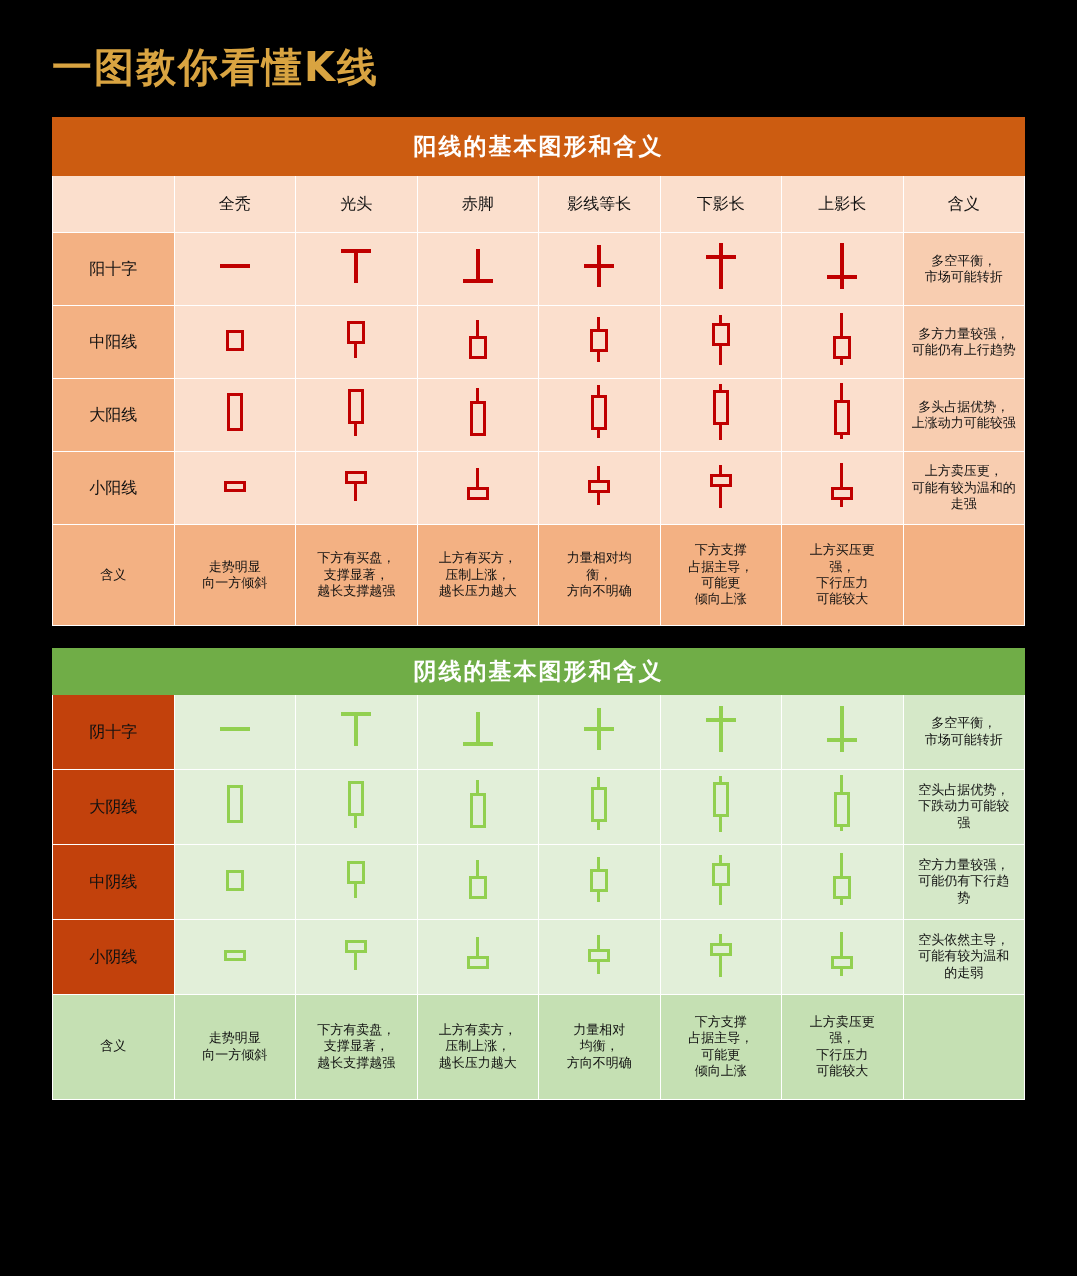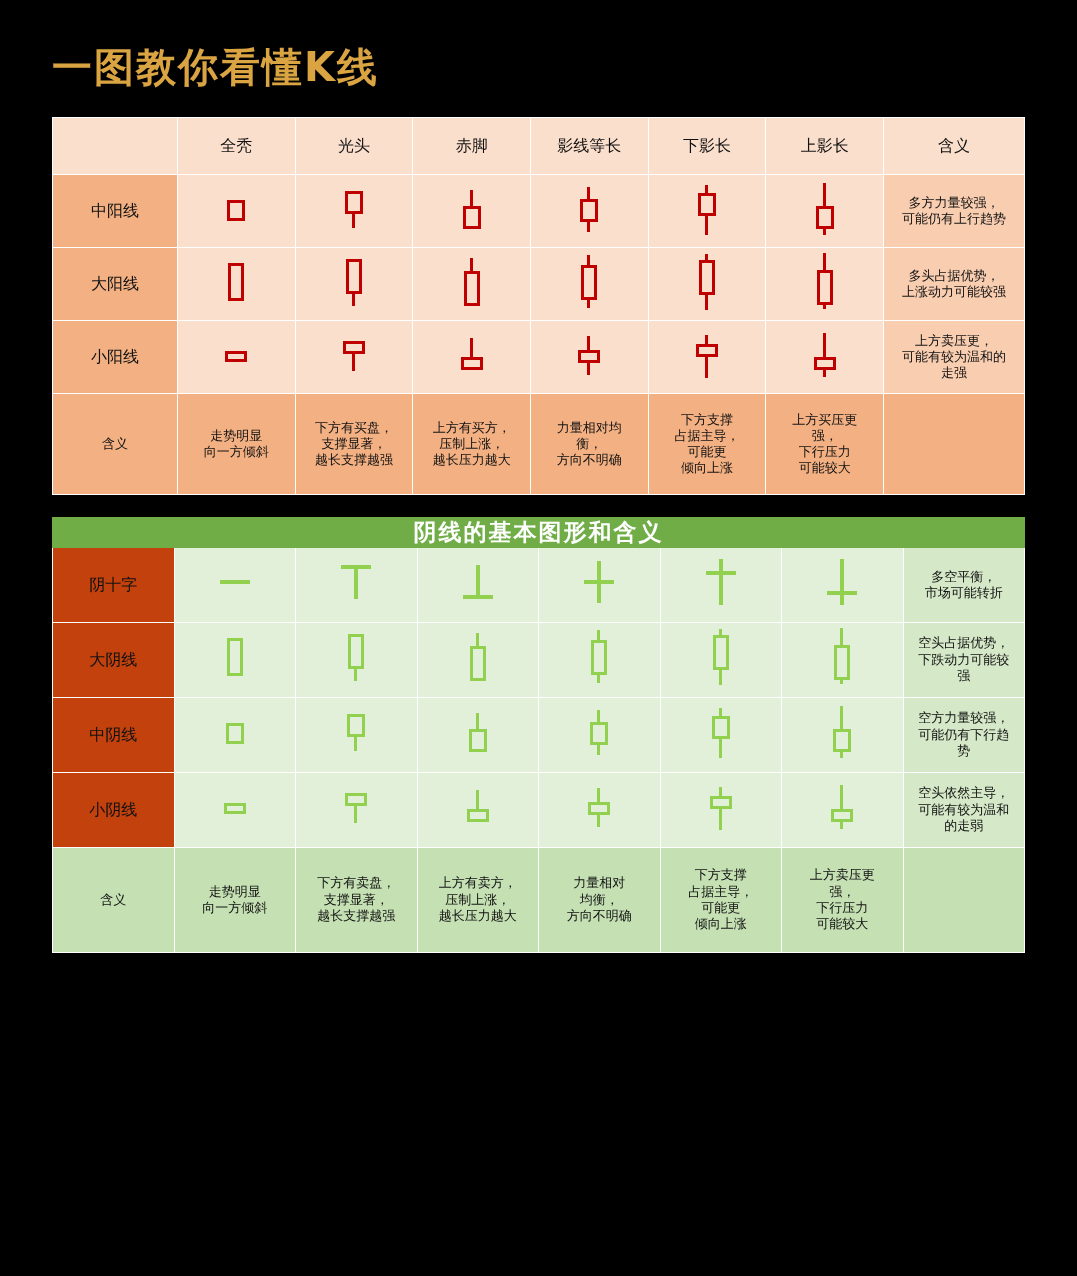--- a/index.html
+++ b/index.html
@@ -52,21 +52,21 @@
   .yang .meaning{background:#f8cdb0;font-size:13px;width:134px;}
   .yang .footrow td{background:#f3b183;font-size:13px;height:96px;}
   .yang .footrow td.blank{background:#f3b183;}
   
   .yin .banner{
     background:#70ad47;
     color:#fff;
     font-size:23px;
     font-weight:bold;
     letter-spacing:2px;
-    padding:0 0;
+    padding:8px 0;
     border:1px solid #70ad47;
   }
   .yin .hdr td{background:#e2efd9;font-size:16px;height:56px;}
   .yin .rowlabel{background:#c2410c;font-size:16px;width:118px;}
   .yin .cell{background:#e2efd9;height:70px;}
   .yin .meaning{background:#d5e8c8;font-size:13px;width:128px;}
   .yin .footrow td{background:#c5e0b3;font-size:13px;height:100px;}
 
   .candle{display:inline-block;position:relative;width:34px;height:62px;}
   .candle i{position:absolute;display:block;background:currentColor;}
@@ -76,31 +76,45 @@
   .multi{white-space:pre-line;}
 </style>
 </head>
 <body>
 
 <div id="page-title">一图教你看懂K线</div>
 
 <div class="table-block yang">
   <table class="tbl">
     <tbody>
+        <tr>
+      <td class="banner" colspan="8">阳线的基本图形和含义</td>
+    </tr>
     <tr class="hdr">
       <td class="rowlabel"></td>
       <td>全秃</td>
       <td>光头</td>
       <td>赤脚</td>
       <td>影线等长</td>
       <td>下影长</td>
       <td>上影长</td>
       <td class="meaning">含义</td>
     </tr>
 
+    <tr>
+      <td class="rowlabel">阳十字</td>
+      <td class="cell"><span class="candle"><i style="left:2px;top:29px;width:30px;height:4px;"></i></span></td>
+      <td class="cell"><span class="candle"><i style="left:2px;top:14px;width:30px;height:4px;"></i><i style="left:15px;top:14px;width:4px;height:34px;"></i></span></td>
+      <td class="cell"><span class="candle"><i style="left:2px;top:44px;width:30px;height:4px;"></i><i style="left:15px;top:14px;width:4px;height:34px;"></i></span></td>
+      <td class="cell"><span class="candle"><i style="left:2px;top:29px;width:30px;height:4px;"></i><i style="left:15px;top:10px;width:4px;height:42px;"></i></span></td>
+      <td class="cell"><span class="candle"><i style="left:2px;top:20px;width:30px;height:4px;"></i><i style="left:15px;top:8px;width:4px;height:46px;"></i></span></td>
+      <td class="cell"><span class="candle"><i style="left:2px;top:40px;width:30px;height:4px;"></i><i style="left:15px;top:8px;width:4px;height:46px;"></i></span></td>
+      <td class="meaning multi">多空平衡，
+市场可能转折</td>
+    </tr>
 
     <tr>
       <td class="rowlabel">中阳线</td>
       <td class="cell"><span class="candle"><i style="left:8px;top:22px;width:18px;height:3px;"></i><i style="left:8px;top:40px;width:18px;height:3px;"></i><i style="left:8px;top:22px;width:3px;height:21px;"></i><i style="left:23px;top:22px;width:3px;height:21px;"></i></span></td>
       <td class="cell"><span class="candle"><i style="left:8px;top:13px;width:18px;height:3px;"></i><i style="left:8px;top:33px;width:18px;height:3px;"></i><i style="left:8px;top:13px;width:3px;height:23px;"></i><i style="left:23px;top:13px;width:3px;height:23px;"></i><i style="left:15px;top:33px;width:3px;height:17px;"></i></span></td>
       <td class="cell"><span class="candle"><i style="left:8px;top:28px;width:18px;height:3px;"></i><i style="left:8px;top:48px;width:18px;height:3px;"></i><i style="left:8px;top:28px;width:3px;height:23px;"></i><i style="left:23px;top:28px;width:3px;height:23px;"></i><i style="left:15px;top:12px;width:3px;height:17px;"></i></span></td>
       <td class="cell"><span class="candle"><i style="left:8px;top:21px;width:18px;height:3px;"></i><i style="left:8px;top:41px;width:18px;height:3px;"></i><i style="left:8px;top:21px;width:3px;height:23px;"></i><i style="left:23px;top:21px;width:3px;height:23px;"></i><i style="left:15px;top:9px;width:3px;height:13px;"></i><i style="left:15px;top:41px;width:3px;height:13px;"></i></span></td>
       <td class="cell"><span class="candle"><i style="left:8px;top:15px;width:18px;height:3px;"></i><i style="left:8px;top:35px;width:18px;height:3px;"></i><i style="left:8px;top:15px;width:3px;height:23px;"></i><i style="left:23px;top:15px;width:3px;height:23px;"></i><i style="left:15px;top:7px;width:3px;height:9px;"></i><i style="left:15px;top:35px;width:3px;height:22px;"></i></span></td>
       <td class="cell"><span class="candle"><i style="left:8px;top:28px;width:18px;height:3px;"></i><i style="left:8px;top:48px;width:18px;height:3px;"></i><i style="left:8px;top:28px;width:3px;height:23px;"></i><i style="left:23px;top:28px;width:3px;height:23px;"></i><i style="left:15px;top:5px;width:3px;height:24px;"></i><i style="left:15px;top:48px;width:3px;height:9px;"></i></span></td>
       <td class="meaning multi">多方力量较强，

